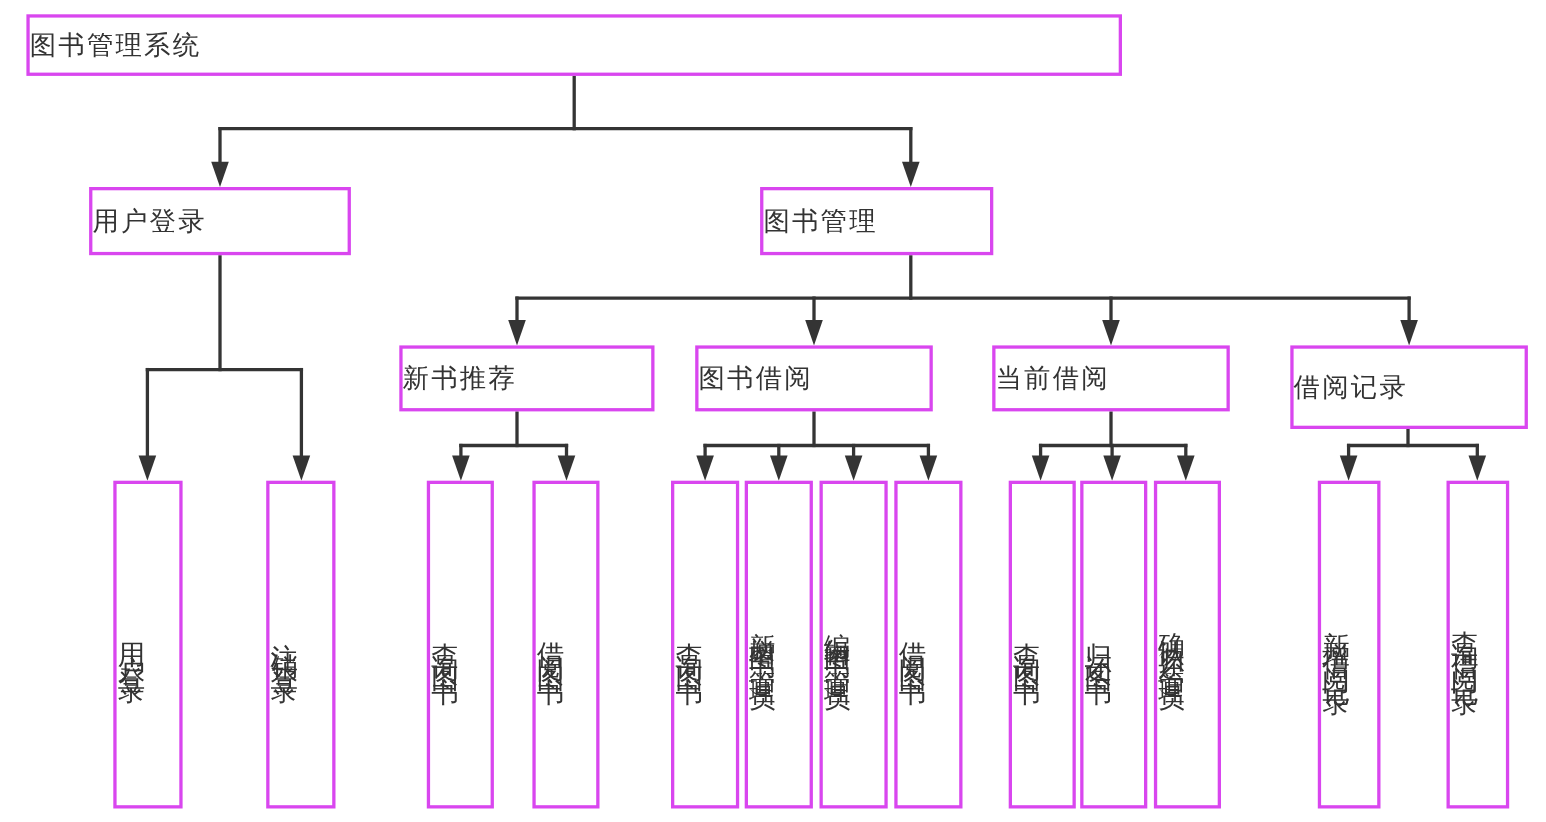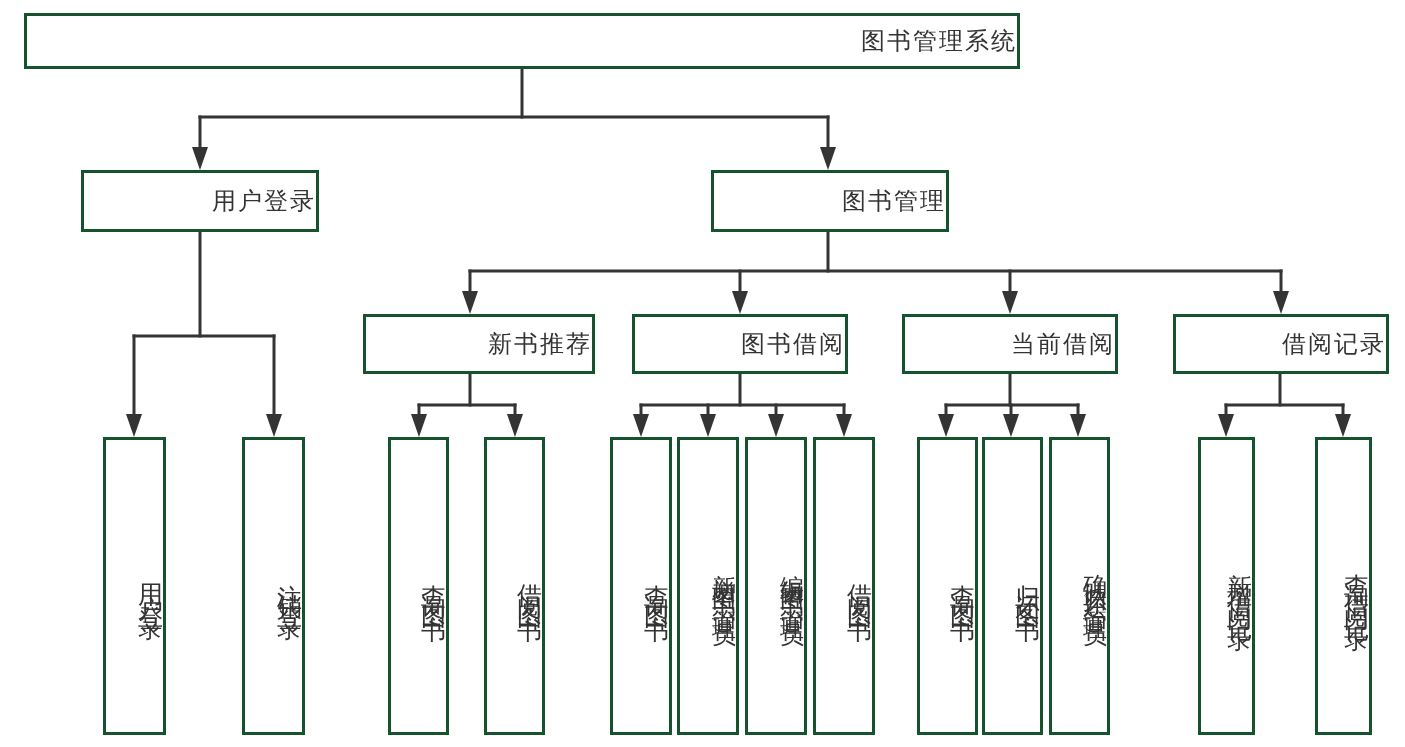--- a/index.html
+++ b/index.html
@@ -2,22 +2,22 @@
 <html><head>
 <meta charset="utf-8">
 <style>
   html,body{margin:0;padding:0;background:#ffffff;}
   .canvas{
     position:relative;width:1405px;height:747px;background:#ffffff;
     font-family:"Liberation Sans",sans-serif;color:#333333;overflow:hidden;
   }
   .wires{position:absolute;left:0;top:0;z-index:0;}
   .box{
-    position:absolute;background:#ffffff;border:3px solid #14532d;
-    display:flex;align-items:center;justify-content:flex-end;
+    position:absolute;background:#ffffff;border:3px solid #d946ef;
+    display:flex;align-items:center;justify-content:flex-start;
     box-sizing:border-box;z-index:1;
   }
   .h .label{font-size:24px;letter-spacing:2px;white-space:nowrap;}
   .leaf .label{
     writing-mode:vertical-rl;text-orientation:mixed;
     font-size:25px;letter-spacing:11px;line-height:1;
   }
   .leaf.long .label{font-size:24px;letter-spacing:7px;}
   .watermark{
     position:absolute;left:1186px;top:719px;z-index:2;
@@ -107,34 +107,34 @@
     </g>
   </svg>
 
   <div class="box h" style="left:24px;top:13px;width:996px;height:56px">
     <span class="label">图书管理系统</span>
   </div>
 
   <div class="box h" style="left:81px;top:170px;width:238px;height:62px">
     <span class="label">用户登录</span>
   </div>
-  <div class="box h" style="left:711px;top:170px;width:238px;height:62px">
+  <div class="box h" style="left:691px;top:170px;width:212px;height:62px">
     <span class="label">图书管理</span>
   </div>
 
   <div class="box h" style="left:363px;top:314px;width:232px;height:60px">
     <span class="label">新书推荐</span>
   </div>
   <div class="box h" style="left:632px;top:314px;width:216px;height:60px">
     <span class="label">图书借阅</span>
   </div>
   <div class="box h" style="left:902px;top:314px;width:216px;height:60px">
     <span class="label">当前借阅</span>
   </div>
-  <div class="box h" style="left:1173px;top:314px;width:216px;height:60px">
+  <div class="box h" style="left:1173px;top:314px;width:216px;height:76px">
     <span class="label">借阅记录</span>
   </div>
 
   <div class="box leaf" style="left:103px;top:437px;width:63px;height:298px">
     <span class="label">用户登录</span>
   </div>
   <div class="box leaf" style="left:242px;top:437px;width:63px;height:298px">
     <span class="label">注销登录</span>
   </div>
 

